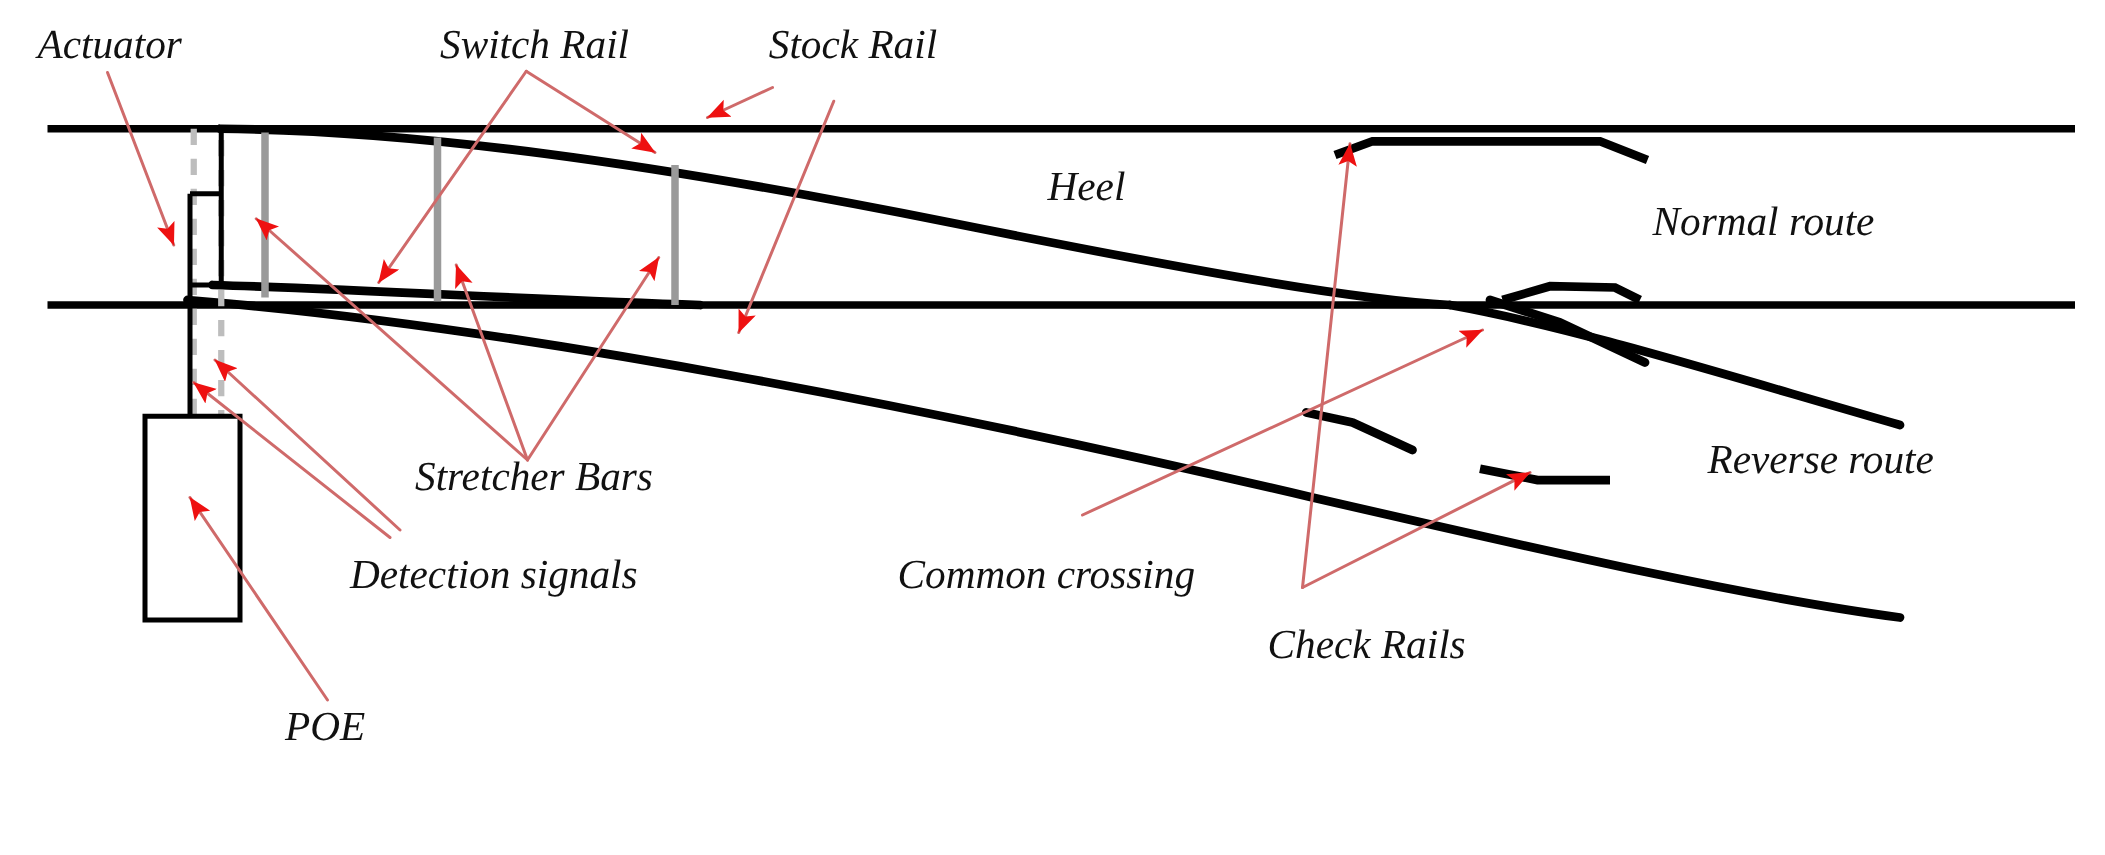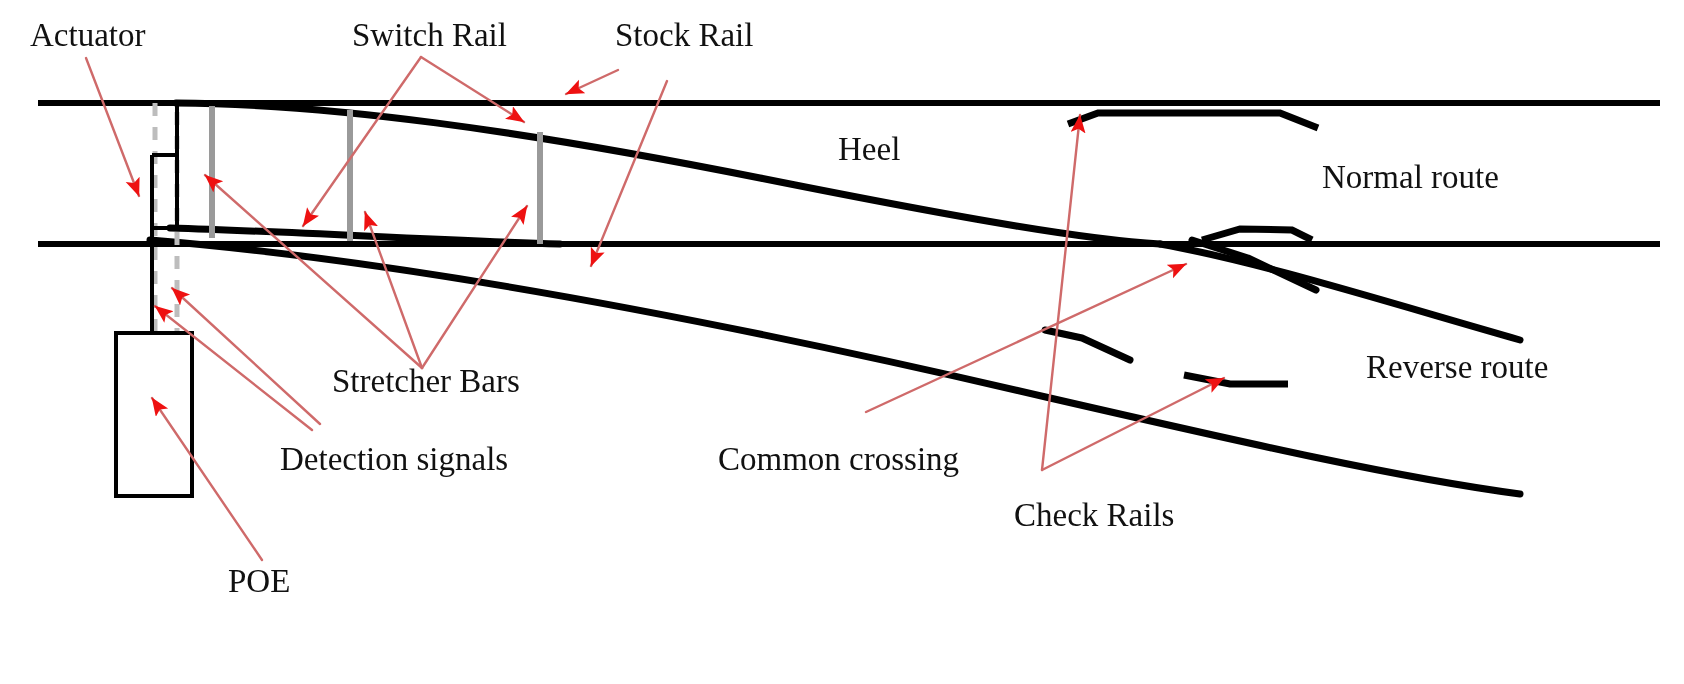--- a/index.html
+++ b/index.html
@@ -10,20 +10,21 @@
   }
   body {
     font-family: "Liberation Serif", "DejaVu Serif", serif;
   }
   #diagram-root {
     position: relative;
     width: 1684px;
     height: 684px;
     background: #ffffff;
     overflow: hidden;
+    font-style: italic;
   }
   #turnout-svg {
     display: block;
     width: 1684px;
     height: 684px;
   }
   .rail-line {
     stroke: #000000;
     fill: none;
     stroke-linecap: butt;

